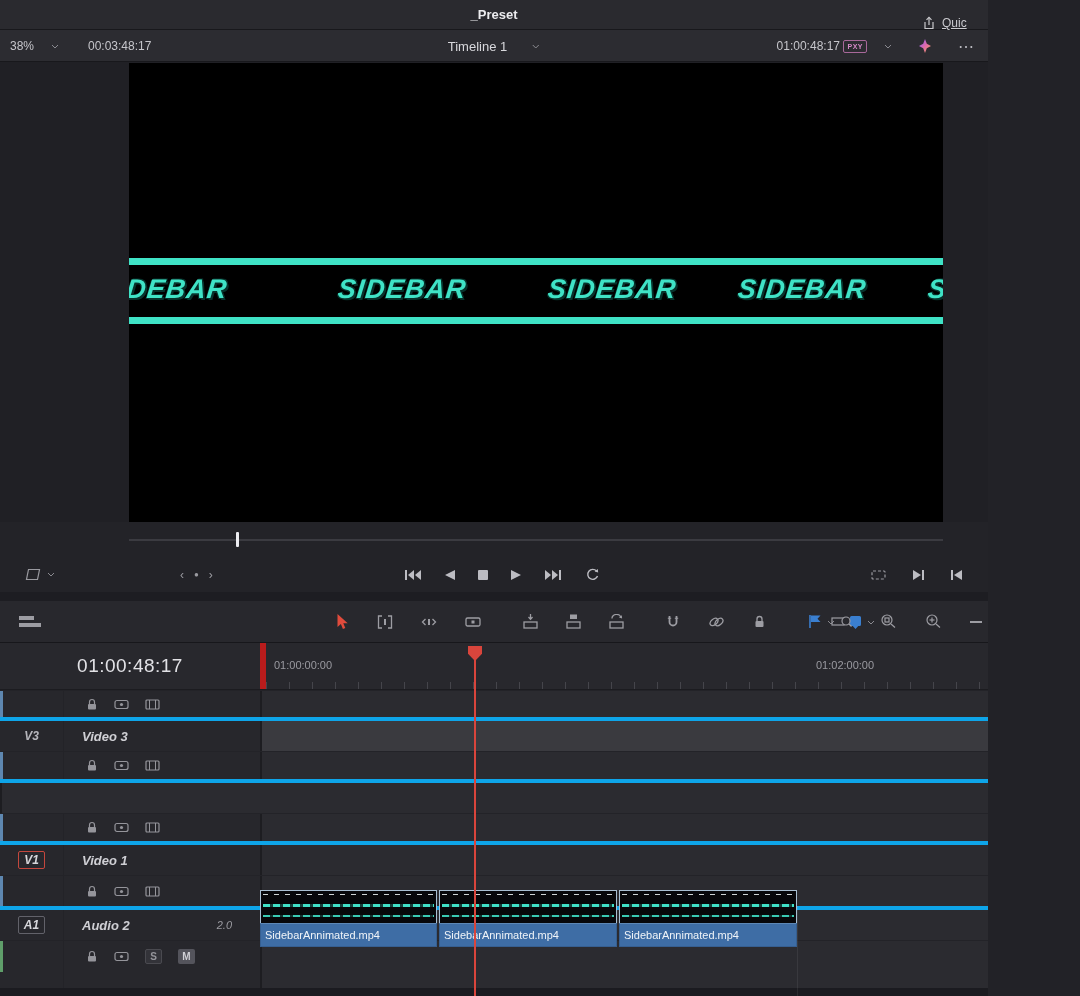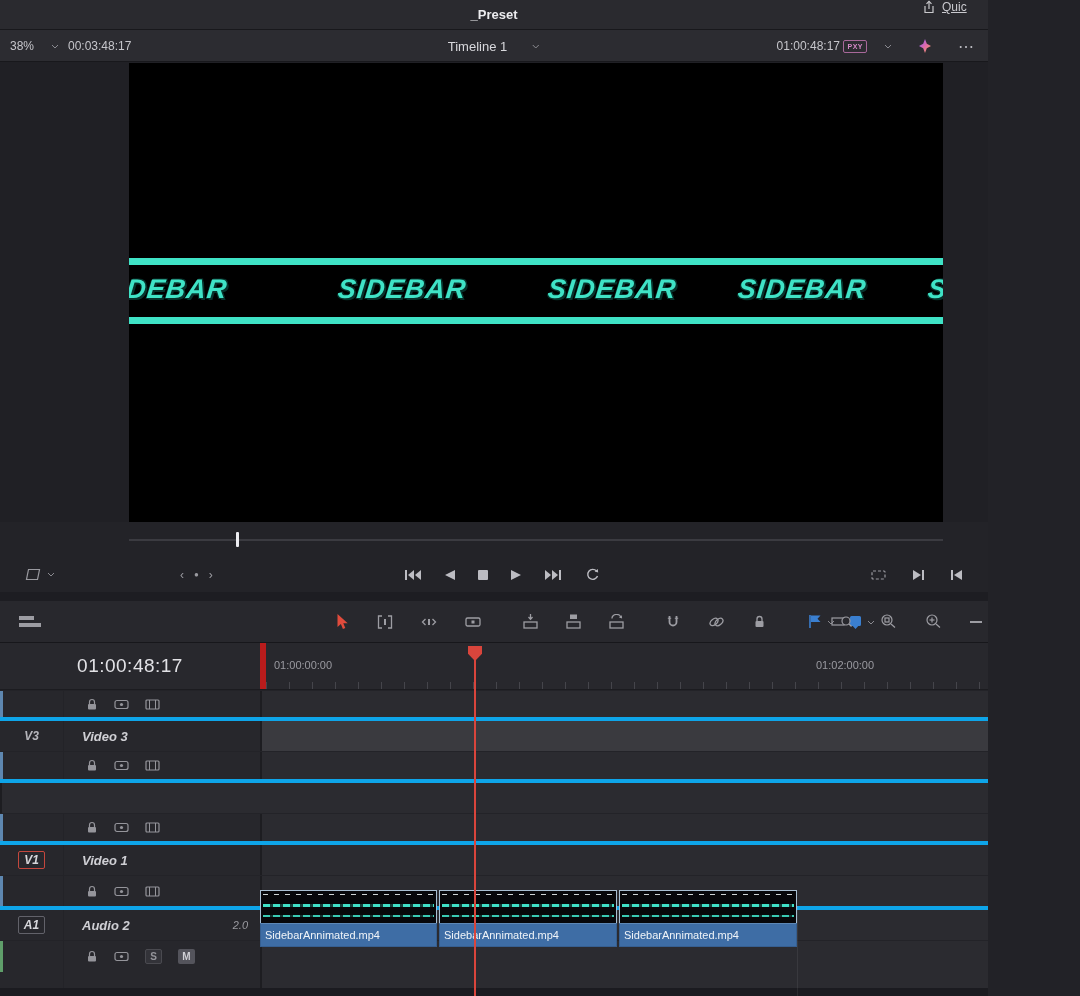--- a/index.html
+++ b/index.html
@@ -4,21 +4,21 @@
 <style>
   * { margin:0; padding:0; box-sizing:border-box; }
   html,body { width:1080px; height:996px; }
   body { background:#222227; font-family:"Liberation Sans", sans-serif; color:#c8c8cd; overflow:hidden; }
   .app { position:relative; width:988px; height:996px; background:#232328; }
 
   
   .titlebar { height:30px; background:#2a2a2f; border-bottom:1px solid #18181c; position:relative;
               display:flex; align-items:center; justify-content:center; }
   .tb-title { font-size:13px; font-weight:bold; color:#ececef; }
-  .tb-export { position:absolute; right:0; top:0; height:30px; width:66px; display:flex; align-items:flex-start;
+  .tb-export { position:absolute; right:0; top:0; height:30px; width:66px; display:flex; align-items:flex-end;
                gap:6px; overflow:hidden; color:#c9c9ce; font-size:12px; white-space:nowrap;text-decoration:underline; }
 
   
   .vtoolbar { height:32px; background:#2c2c31; border-bottom:1px solid #18181c; position:relative;
               font-size:12px; color:#c6c6cb; }
   .vt-item { position:absolute; top:0; height:32px; display:flex; align-items:center; gap:17px; }
   .vt-center { left:50%; transform:translateX(-50%); font-size:13px; color:#d8d8dc; }
   .pxy { font-size:7px; font-weight:bold; letter-spacing:.5px; color:#d489c6; border:1px solid #a8689a;
          border-radius:2px; padding:2px 3px; line-height:1; }
   .ellipsis { font-size:16px; color:#b9b9bf; }
@@ -72,21 +72,21 @@
   .thead { width:260px; background:#27272c; display:flex; align-items:center; position:relative; }
   .thead::before { content:""; position:absolute; left:63px; top:0; bottom:0; width:1px; background:#232328; }
   .tbody { flex:1; background:#2b2b30; border-left:2px solid #1d1d21; position:relative; }
   .tbody.hl { background:#3a3a3f; }
   .trow.name { border-top:4px solid #0ea5e9;font-style:italic; }
   .trow.icons { border-top:1px solid #232328; }
   .tid { width:63px; text-align:center; font-size:12px; font-weight:bold; color:#b6b6bc; }
   .tid .badge { border:1px solid #62626a; border-radius:2px; padding:1px 5px; color:#d6d6da; }
   .tid .badge.red { border-color:#c4473d; }
   .tname { font-size:13px; font-weight:bold; color:#cfcfd4; margin-left:19px; }
-  .tchan { margin-left:auto; margin-right:12px; font-size:11px; color:#9a9aa0; font-weight:normal; }
+  .tchan { margin-left:auto; margin-right:28px; font-size:11px; color:#9a9aa0; font-weight:normal; }
   .icons-head { padding-left:86px; gap:16px; }
   .ticon { display:flex; align-items:center; }
   .strip { position:absolute; left:0; top:0; bottom:0; width:3px; }
   .strip.blue { background:#5e87b0; }
   .strip.green { background:#5f9e6a; }
   .ab { width:17px; height:15px; border-radius:2px; font-size:10px; font-weight:bold; display:flex;
         align-items:center; justify-content:center; }
   .ab.solo { background:#333339; color:#95959b; border:1px solid #4a4a50; }
   .ab.mute { background:#54545c; color:#d0d0d5; }
   .darkband { height:8px; background:#1b1b20; }
@@ -135,21 +135,21 @@
 
   <div class="vtoolbar">
     <div class="vt-item" style="left:10px">
       <span>38%</span>
       <span>
         <svg width="8" height="5" viewBox="0 0 8 5" fill="none" stroke="#8a8a90">
             <path d="M1 1l3 3 3-3"></path>
           </svg>
       </span>
     </div>
-    <div class="vt-item" style="left:68px">
+    <div class="vt-item" style="left:88px">
       <span>00:03:48:17</span>
     </div>
     <div class="vt-item vt-center">
       <span>Timeline 1</span>
       <span style="margin-left:8px">
         <svg width="8" height="5" viewBox="0 0 8 5" fill="none" stroke="#8a8a90">
             <path d="M1 1l3 3 3-3"></path>
           </svg>
       </span>
     </div>

